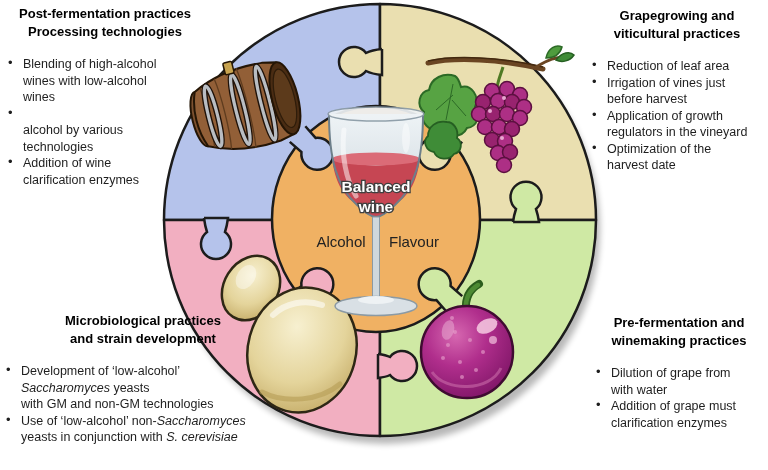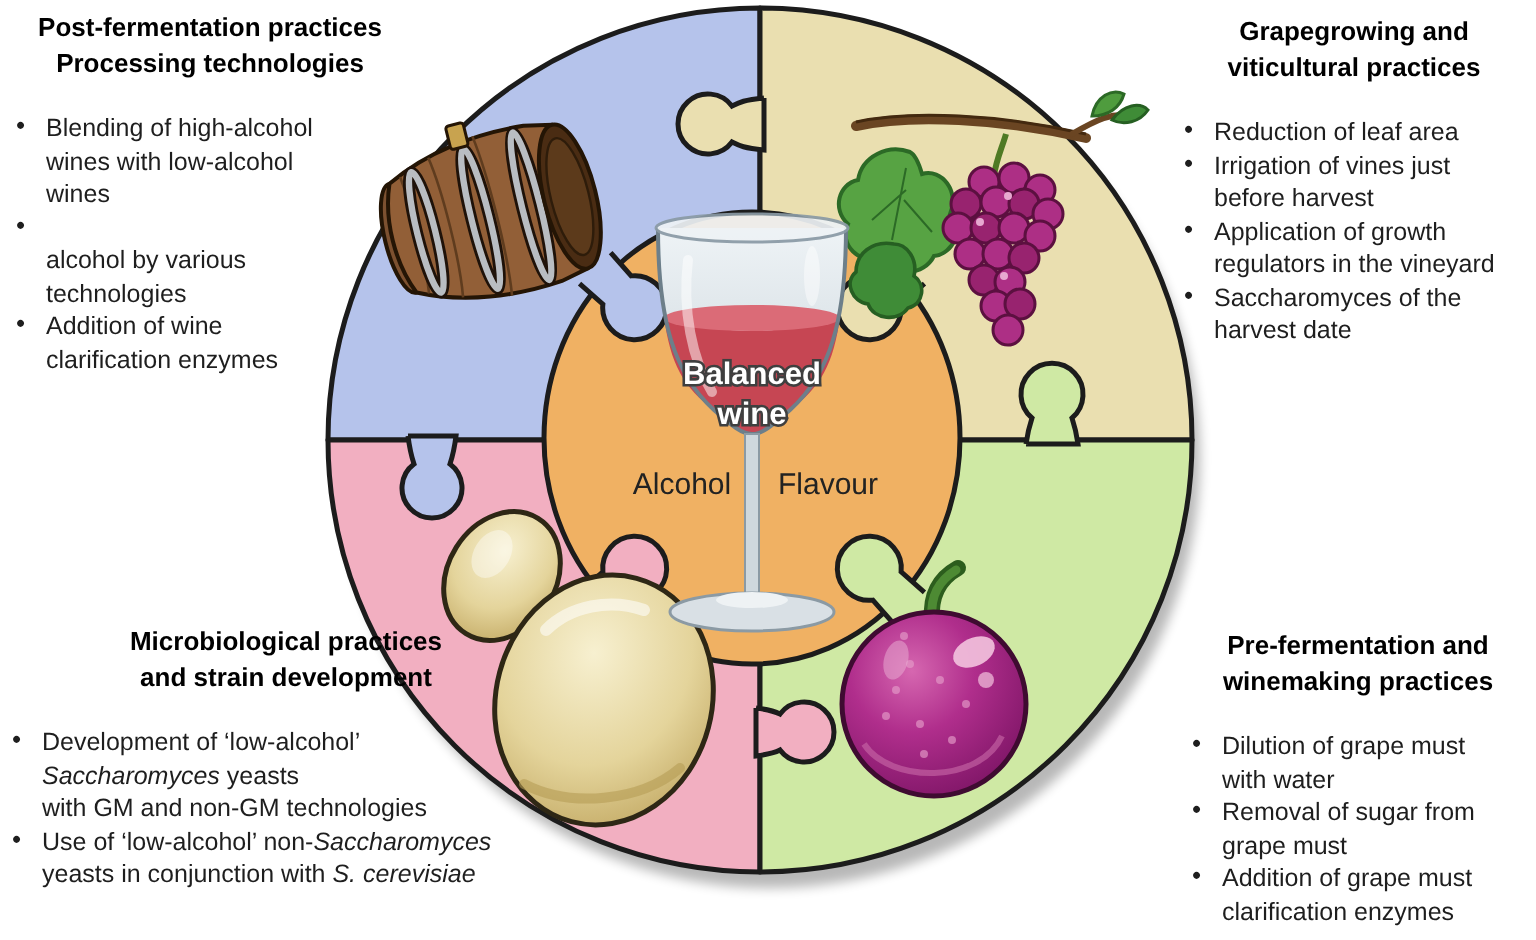--- a/index.html
+++ b/index.html
@@ -182,32 +182,31 @@
         <li><br><span>alcohol by various</span><br><span>technologies</span></li>
         <li><span>Addition of wine</span><br><span>clarification enzymes</span></li>
       </ul>
     </div>
 <div class="tblock block-tr">
       <div class="bhead">Grapegrowing and<br>viticultural practices</div>
       <ul>
         <li><span>Reduction of leaf area</span></li>
         <li><span>Irrigation of vines just</span><br><span>before harvest</span></li>
         <li><span>Application of growth</span><br><span>regulators in the vineyard</span></li>
-        <li><span>Saccharomyces of the</span><br><span>harvest date</span></li>
+        <li><span>Optimization of the</span><br><span>harvest date</span></li>
       </ul>
     </div>
 <div class="tblock block-bl">
       <div class="bhead">Microbiological practices<br>and strain development</div>
       <ul>
         <li><span>Development of ‘low-alcohol’</span><br><em>Saccharomyces</em><span> yeasts</span><br><span>with GM and non-GM technologies</span></li>
         <li><span>Use of ‘low-alcohol’ non-</span><em>Saccharomyces</em><br><span>yeasts in conjunction with </span><em>S. cerevisiae</em></li>
       </ul>
     </div>
 <div class="tblock block-br">
       <div class="bhead">Pre-fermentation and<br>winemaking practices</div>
       <ul>
-        <li><span>Dilution of grape must</span><br><span>with water</span></li>
-        <li><span>Removal of sugar from</span><br><span>grape must</span></li>
+        <li><span>Dilution of grape from</span><br><span>with water</span></li>
         <li><span>Addition of grape must</span><br><span>clarification enzymes</span></li>
       </ul>
     </div>
 
 </div>
 
 </body></html>

